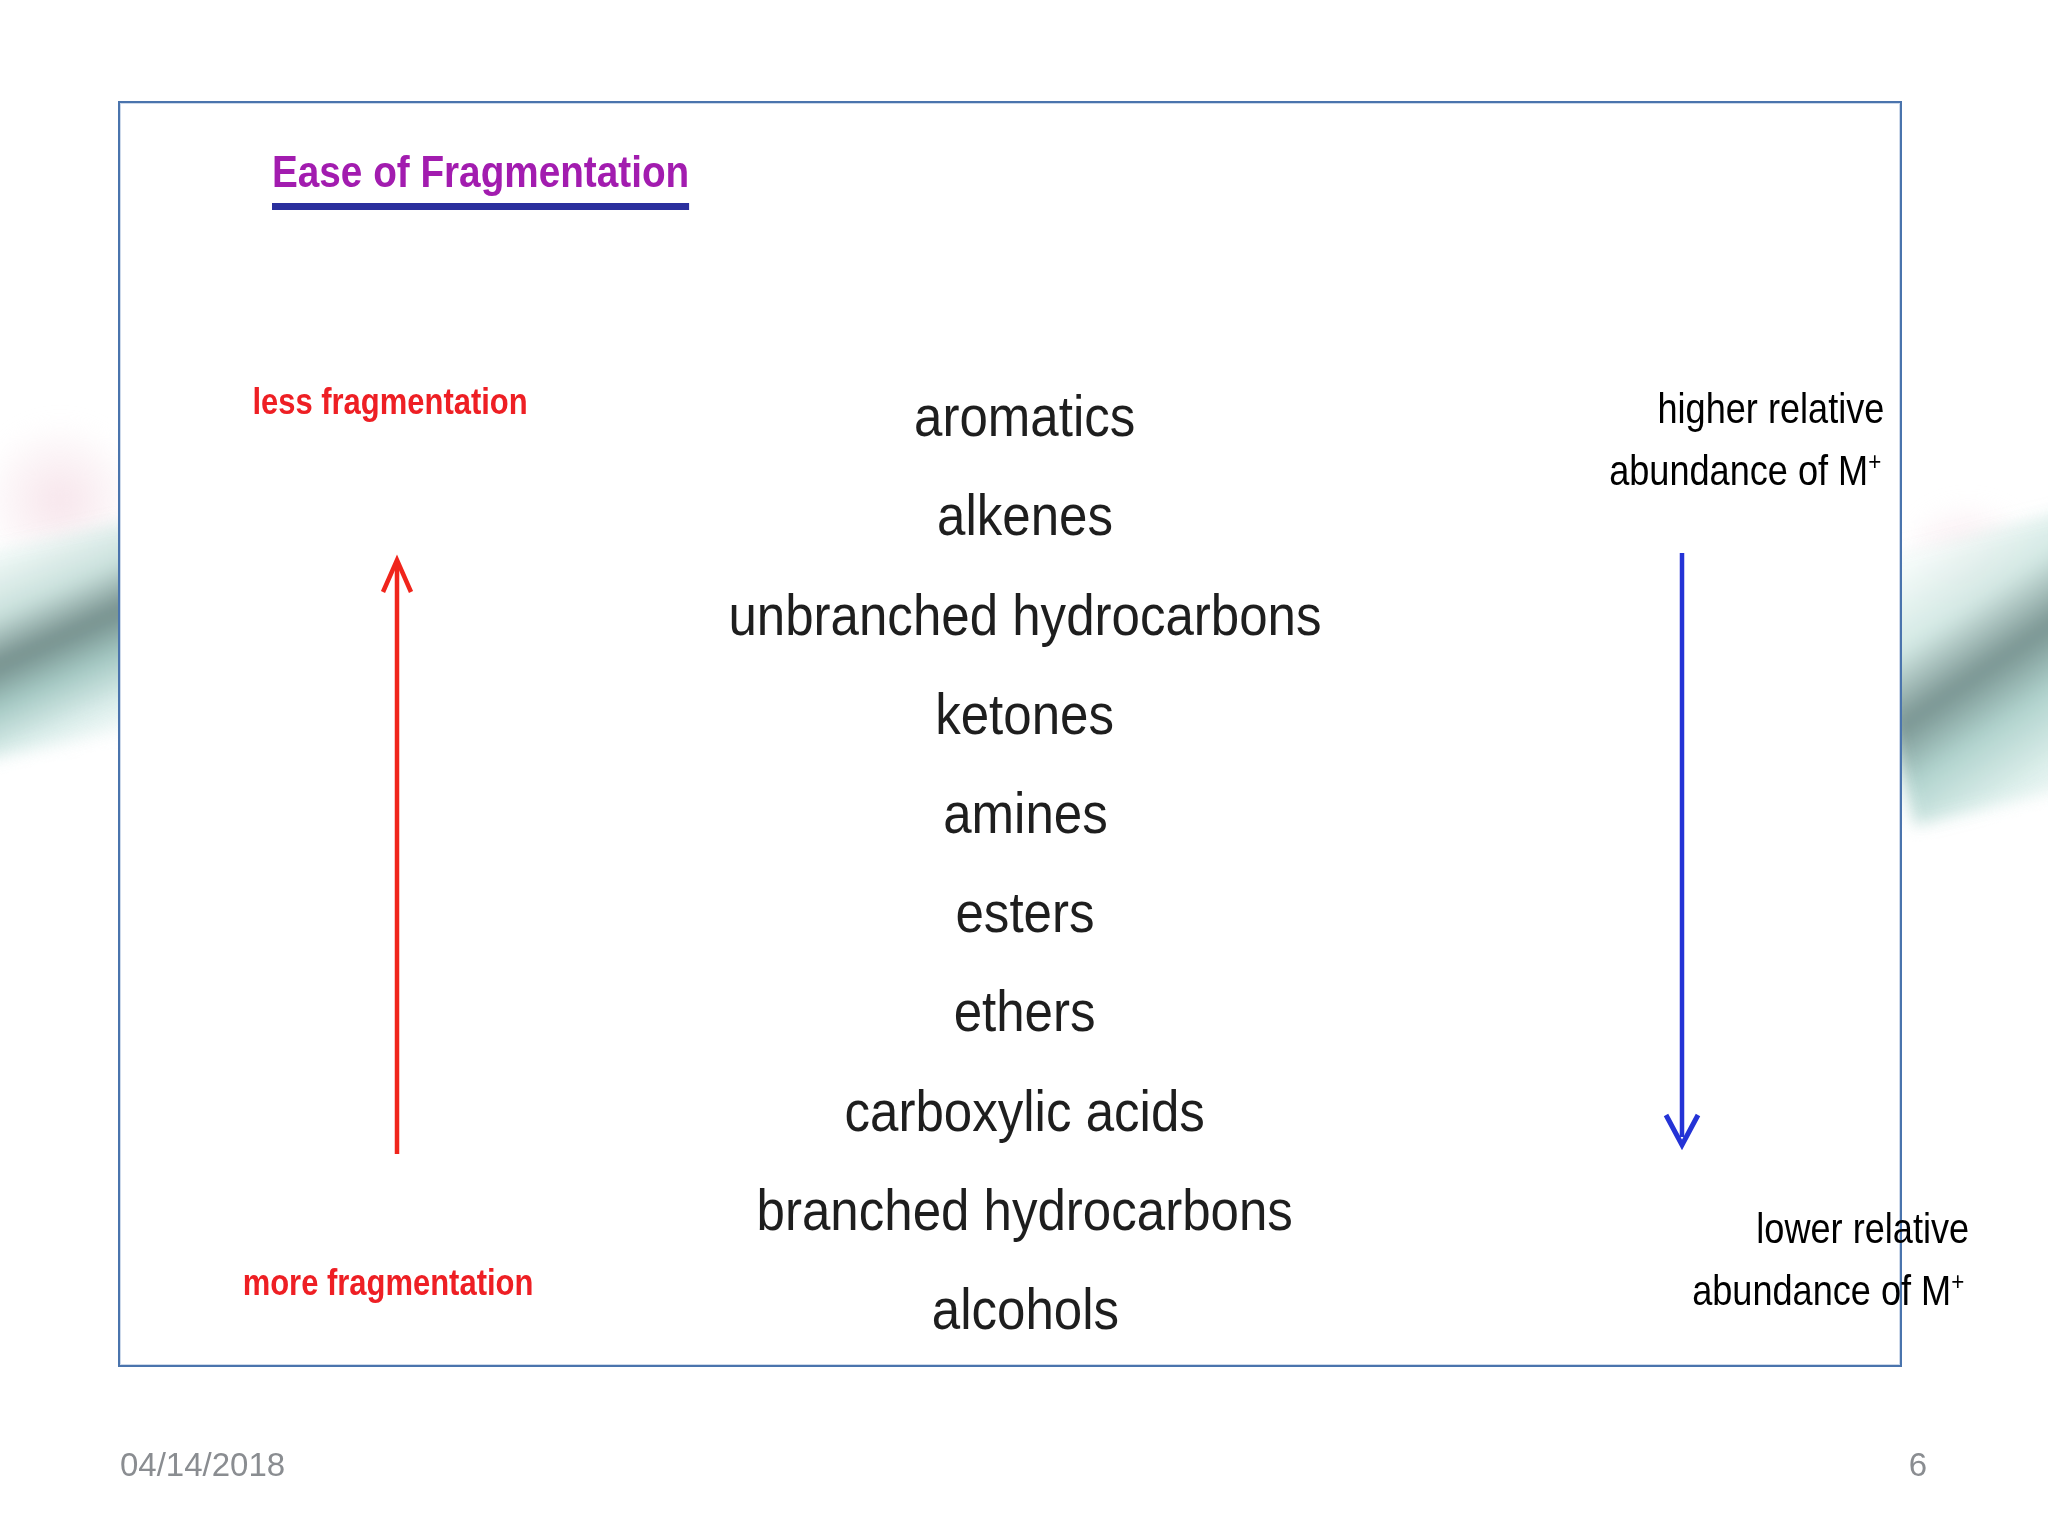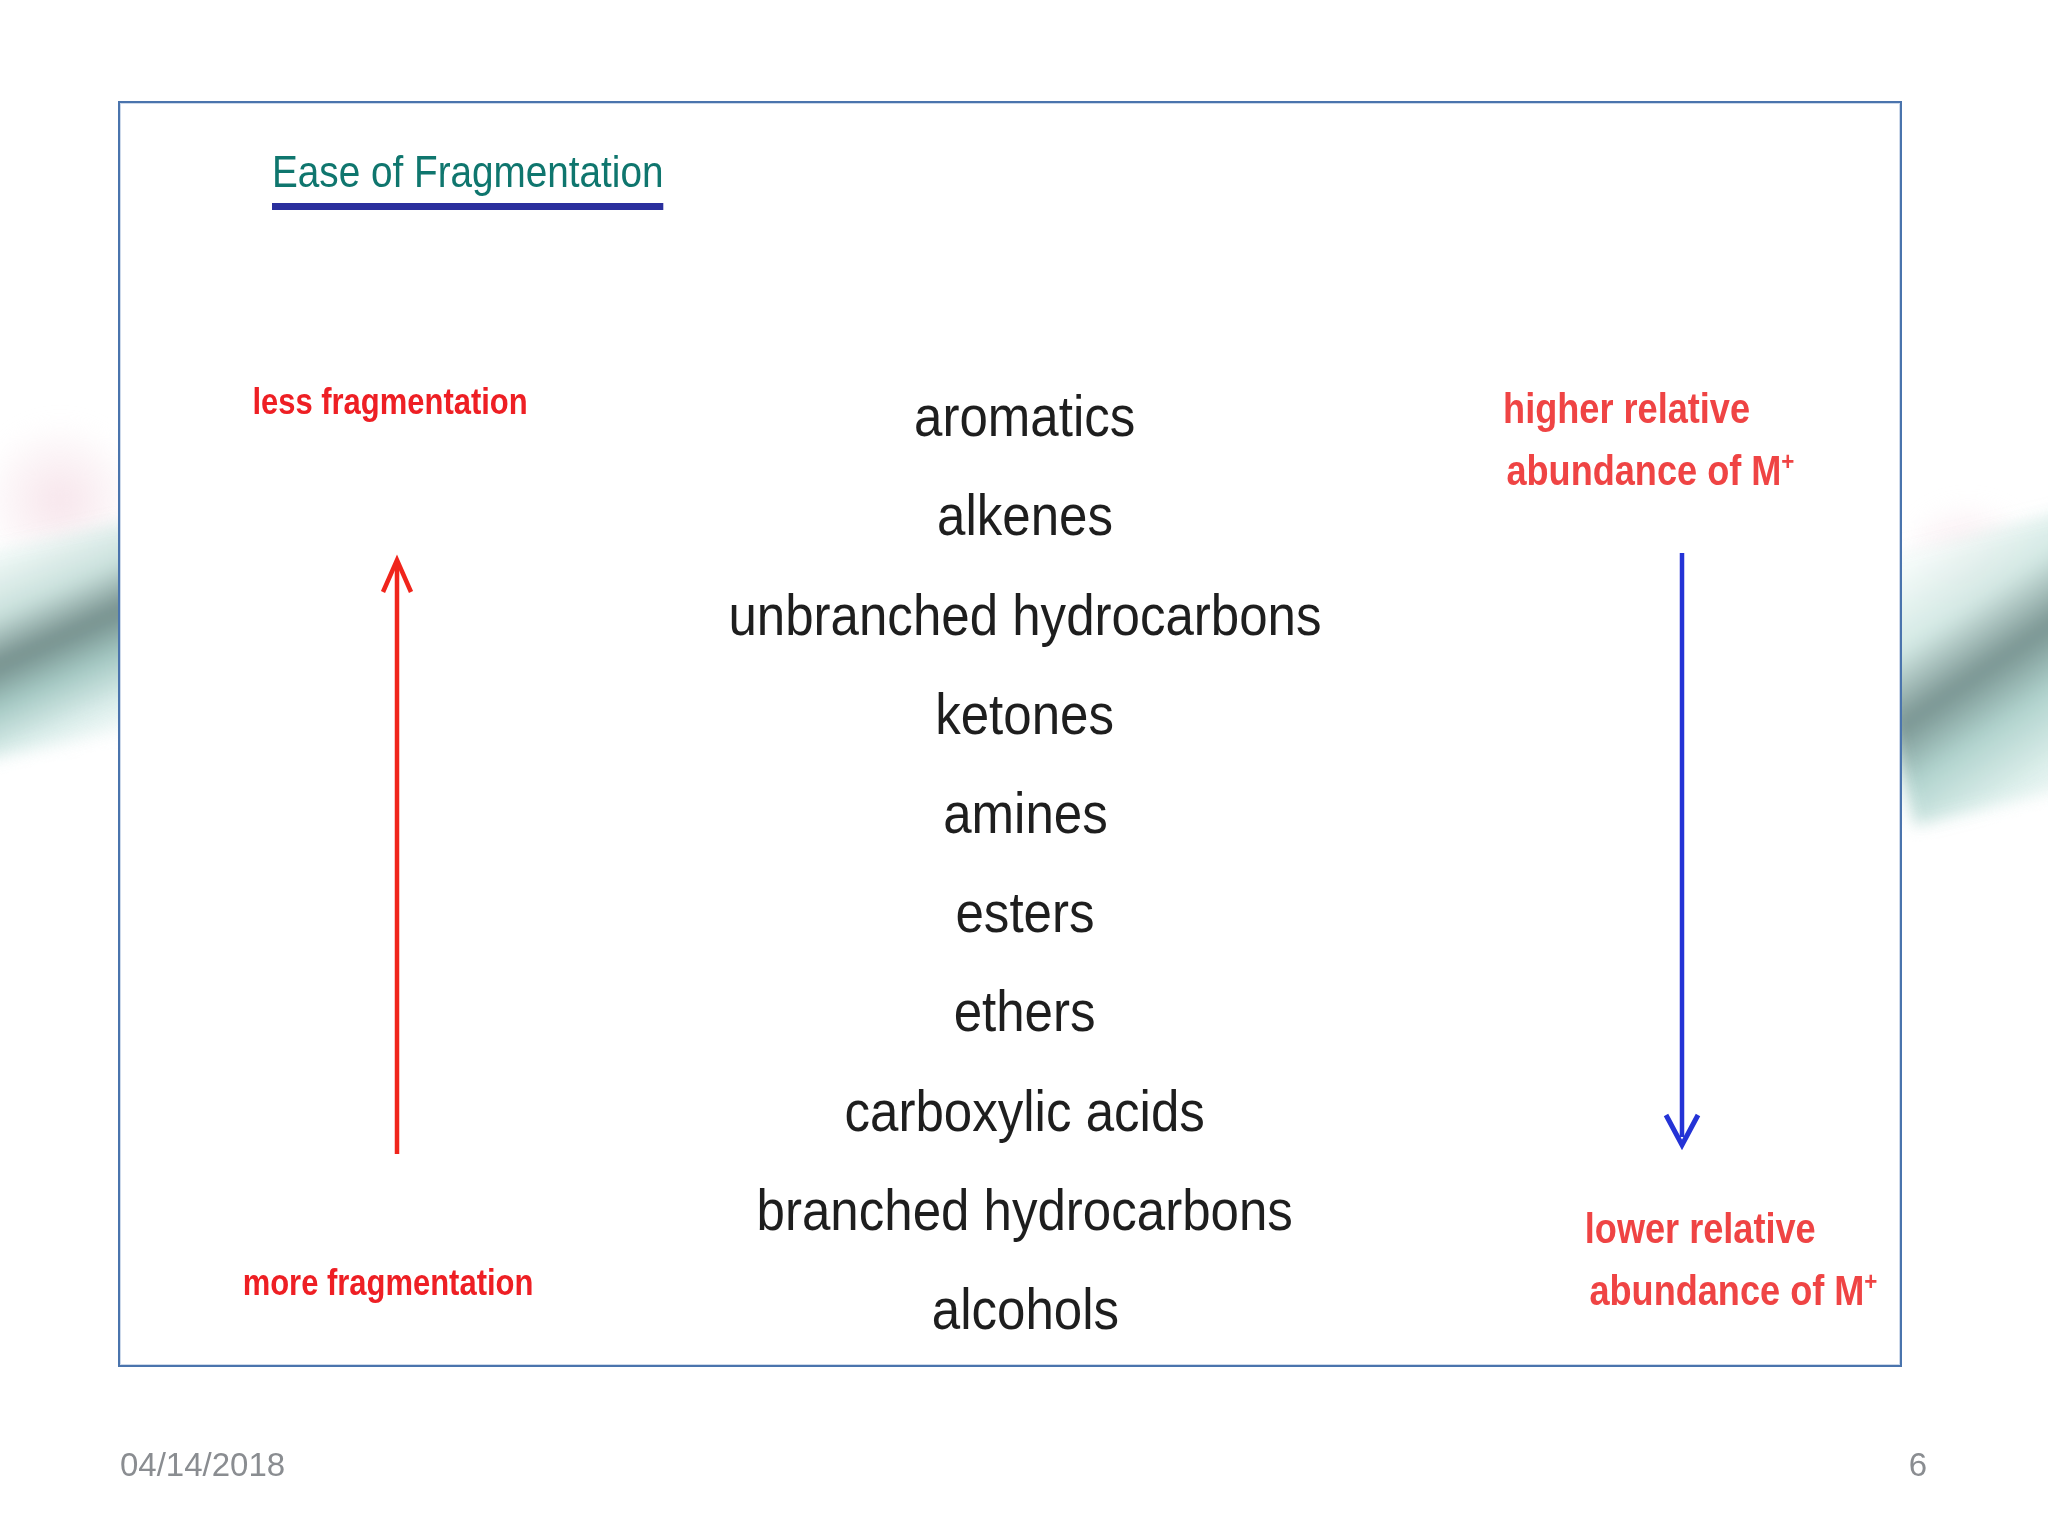--- a/index.html
+++ b/index.html
@@ -48,21 +48,21 @@
   }
 
   .layer { position:absolute; z-index:2; }
 
   
   .cond { display:inline-block; transform:scaleX(.86); transform-origin:center; white-space:nowrap; }
 
   
   .title {
     left:272px; top:146px;
-    font-size:45px; font-weight:normal; color:#0f766e;
+    font-size:45px; font-weight:bold; color:#a21caf;
   }
   .title .cond {
     transform-origin:left top;
     border-bottom:7px solid #2a2f9d;
     padding-bottom:5px;
   }
 
   
   .red-label {
     width:500px; text-align:center;
@@ -78,22 +78,22 @@
     display:flex; flex-direction:column;
   }
   .compound-item {
     flex:1; display:flex; align-items:center; justify-content:center;
     font-size:58px; color:#1e1e1e;
   }
   .compound-item .cond { transform:scaleX(.88); }
 
   
   .blue-label {
-    width:420px; text-align:left;
-    font-size:42px; font-weight:bold; color:#ef4444;
+    width:420px; text-align:right;
+    font-size:42px; font-weight:normal; color:#000000;
   }
   .blue-label .line { line-height:52px; }
   .blue-label sup { font-size:26px; }
   .higher-abundance { left:1483px; top:383px; }
   .lower-abundance  { left:1566px; top:1203px; }
   .down-arrow { left:1652px; top:545px; }
 
   
   .footer-date {
     left:120px; top:1446px;

